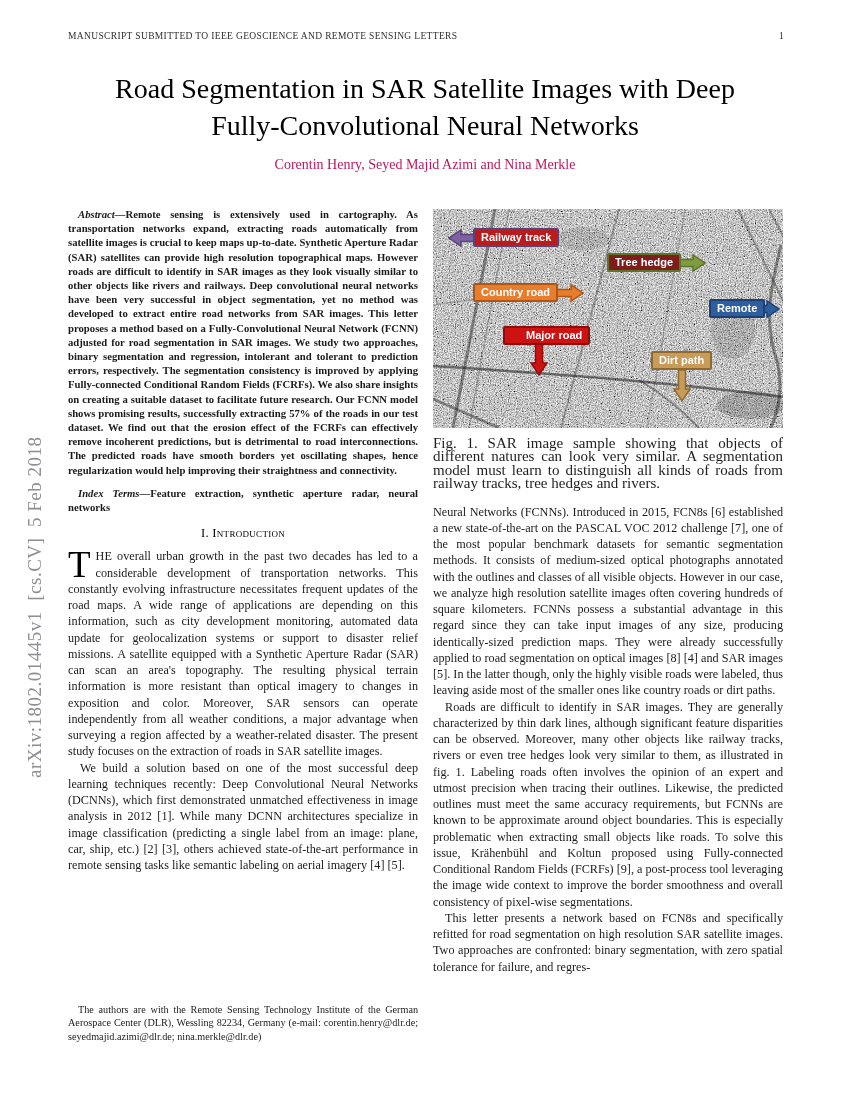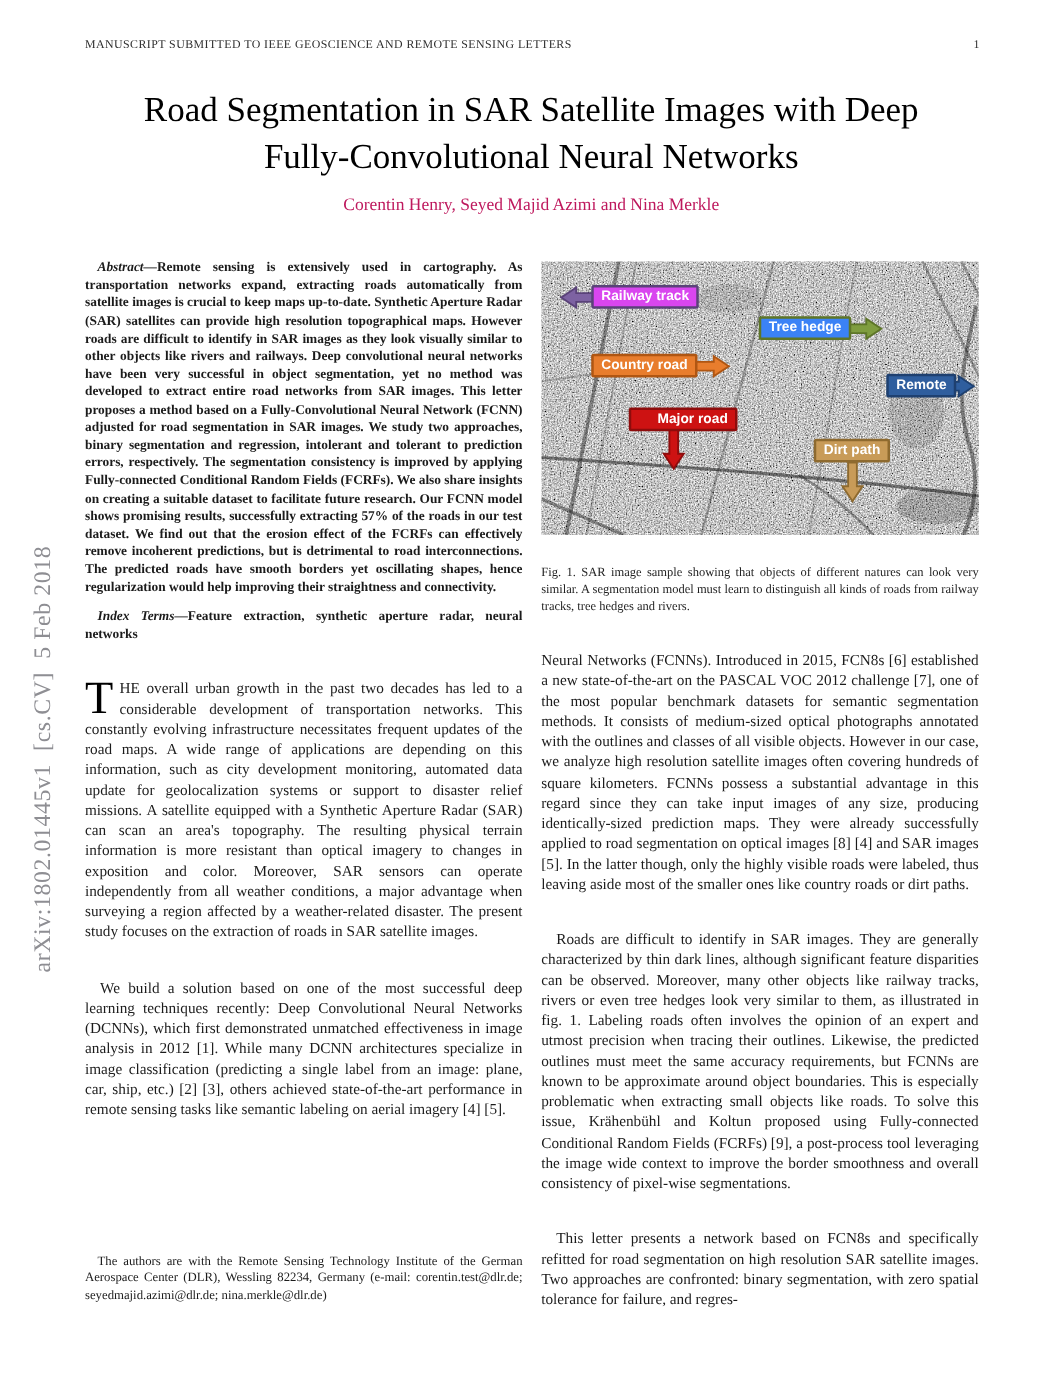--- a/index.html
+++ b/index.html
@@ -23,41 +23,41 @@
 
   p{margin:0;}
   .abstract,.terms{font-size:10.7px;line-height:14.2px;font-weight:bold;
                    text-align:justify;text-indent:10px;}
   .terms{margin-top:9px;}
   .lead{font-style:italic;}
 
   .section-heading{margin:12px 0 7px 0;text-align:center;font-size:12.6px;font-weight:400;
                    font-variant:small-caps;letter-spacing:0.3px;color:#000;}
 
-  .body-par{font-size:12.2px;line-height:16.25px;text-align:justify;margin-top:28px;}
+  .body-par{font-size:12.2px;line-height:16.25px;text-align:justify;}
   .indent{text-indent:12px;}
   .dropcap{float:left;font-size:37px;line-height:29px;padding:2px 5px 0 0;color:#000;}
 
   .footnote{position:absolute;left:68px;top:1003px;width:350px;
             font-size:10.2px;line-height:13.4px;text-align:justify;text-indent:10px;}
 
   .figure{position:relative;width:360px;height:219px;}
   .figure svg.noise{position:absolute;left:0;top:0;}
   .fig-arrows{position:absolute;left:0;top:0;pointer-events:none;}
   .fig-label{position:absolute;color:#ffffff;font-family:"Liberation Sans",sans-serif;
              font-weight:bold;font-size:11px;padding:1px 6px 2px 6px;border:2px solid;
              border-radius:2px;white-space:nowrap;}
   .lbl-railway{left:40px;top:19px;}
   .lbl-tree{left:174px;top:44px;}
   .lbl-country{left:40px;top:74px;}
   .lbl-river{left:276px;top:90px;}
   .lbl-major{left:70px;top:117px;}
   .lbl-dirt{left:218px;top:142px;}
 
-  .caption{margin-top:24px;margin-bottom:13px;font-size:10px;line-height:13.4px;
+  .caption{margin-top:9px;margin-bottom:13px;font-size:15px;line-height:13.4px;
            text-align:justify;color:#1e1e1e;}
 </style>
 </head>
 <body>
 
 <div class="page">
 
   <div class="header">
     <span>MANUSCRIPT SUBMITTED TO IEEE GEOSCIENCE AND REMOTE SENSING LETTERS</span>
     <span>1</span>
@@ -66,26 +66,27 @@
   <div class="arxiv">arXiv:1802.01445v1  [cs.CV]  5 Feb 2018</div>
 
   <h1 class="title">Road Segmentation in SAR Satellite Images with Deep Fully-Convolutional Neural Networks</h1>
   <div class="authors">Corentin Henry, Seyed Majid Azimi and Nina Merkle</div>
 
   <div class="col col-left">
     <p class="abstract"><span class="lead">Abstract—</span><span>Remote sensing is extensively used in cartography. As transportation networks expand, extracting roads automatically from satellite images is crucial to keep maps up-to-date. Synthetic Aperture Radar (SAR) satellites can provide high resolution topographical maps. However roads are difficult to identify in SAR images as they look visually similar to other objects like rivers and railways. Deep convolutional neural networks have been very successful in object segmentation, yet no method was developed to extract entire road networks from SAR images. This letter proposes a method based on a Fully-Convolutional Neural Network (FCNN) adjusted for road segmentation in SAR images. We study two approaches, binary segmentation and regression, intolerant and tolerant to prediction errors, respectively. The segmentation consistency is improved by applying Fully-connected Conditional Random Fields (FCRFs). We also share insights on creating a suitable dataset to facilitate future research. Our FCNN model shows promising results, successfully extracting 57% of the roads in our test dataset. We find out that the erosion effect of the FCRFs can effectively remove incoherent predictions, but is detrimental to road interconnections. The predicted roads have smooth borders yet oscillating shapes, hence regularization would help improving their straightness and connectivity.</span></p>
 
     <p class="terms"><span class="lead">Index Terms—</span><span>Feature extraction, synthetic aperture radar, neural networks</span></p>
 
+    <h2 class="section-heading">I. Introduction</h2>
 
     <p class="body-par"><span class="dropcap">T</span><span>HE overall urban growth in the past two decades has led to a considerable development of transportation networks. This constantly evolving infrastructure necessitates frequent updates of the road maps. A wide range of applications are depending on this information, such as city development monitoring, automated data update for geolocalization systems or support to disaster relief missions. A satellite equipped with a Synthetic Aperture Radar (SAR) can scan an area's topography. The resulting physical terrain information is more resistant than optical imagery to changes in exposition and color. Moreover, SAR sensors can operate independently from all weather conditions, a major advantage when surveying a region affected by a weather-related disaster. The present study focuses on the extraction of roads in SAR satellite images.</span></p>
     <p class="body-par indent">We build a solution based on one of the most successful deep learning techniques recently: Deep Convolutional Neural Networks (DCNNs), which first demonstrated unmatched effectiveness in image analysis in 2012 [1]. While many DCNN architectures specialize in image classification (predicting a single label from an image: plane, car, ship, etc.) [2] [3], others achieved state-of-the-art performance in remote sensing tasks like semantic labeling on aerial imagery [4] [5].</p>
   </div>
 
-  <div class="footnote">The authors are with the Remote Sensing Technology Institute of the German Aerospace Center (DLR), Wessling 82234, Germany (e-mail: corentin.test@dlr.de; seyedmajid.azimi@dlr.de; nina.merkle@dlr.de)</div>
+  <div class="footnote">The authors are with the Remote Sensing Technology Institute of the German Aerospace Center (DLR), Wessling 82234, Germany (e-mail: corentin.henry@dlr.de; seyedmajid.azimi@dlr.de; nina.merkle@dlr.de)</div>
 
   <div class="col col-right">
 
     <div class="figure">
       <svg class="noise" width="360" height="219">
         <defs>
           <filter id="speckle" x="0" y="0" width="100%" height="100%">
             <feTurbulence type="fractalNoise" baseFrequency="0.85" numOctaves="2" seed="7" stitchTiles="stitch"></feTurbulence>
             <feColorMatrix type="saturate" values="0"></feColorMatrix>
             <feComponentTransfer>
@@ -119,22 +120,22 @@
 
       <svg class="fig-arrows" width="360" height="219">
         <polygon stroke-width="1.5" points="42,25.5 28,25.5 28,21 16,29 28,37 28,32.5 42,32.5" style="fill: rgb(125, 98, 162); stroke: rgb(90, 66, 121);"></polygon>
         <polygon stroke-width="1.5" points="242,50.5 260,50.5 260,46 272,54 260,62 260,57.5 242,57.5" style="fill: rgb(127, 157, 63); stroke: rgb(93, 117, 40);"></polygon>
         <polygon stroke-width="1.5" points="118,80.5 138,80.5 138,76 150,84 138,92 138,87.5 118,87.5" style="fill: rgb(232, 125, 45); stroke: rgb(176, 86, 18);"></polygon>
         <polygon stroke-width="1.5" points="315,96.5 334,96.5 334,92 346,100 334,108 334,103.5 315,103.5" style="fill: rgb(47, 94, 158); stroke: rgb(30, 64, 112);"></polygon>
         <polygon stroke-width="1.5" points="102.5,135 102.5,154 98,154 106,166 114,154 109.5,154 109.5,135" style="fill: rgb(205, 18, 18); stroke: rgb(142, 12, 12);"></polygon>
         <polygon stroke-width="1.5" points="245.5,161 245.5,180 241,180 249,192 257,180 252.5,180 252.5,161" style="fill: rgb(200, 155, 88); stroke: rgb(142, 106, 47);"></polygon>
       </svg>
 
-      <div class="fig-label lbl-railway" style="background-color: #d946ef; border-color: rgb(90, 66, 121);">Railway track</div>
-      <div class="fig-label lbl-tree" style="background-color: #3b82f6; border-color: rgb(93, 117, 40);">Tree hedge</div>
+      <div class="fig-label lbl-railway" style="background-color: #b91c1c; border-color: rgb(90, 66, 121);">Railway track</div>
+      <div class="fig-label lbl-tree" style="background-color: #7f1d1d; border-color: rgb(93, 117, 40);">Tree hedge</div>
       <div class="fig-label lbl-country" style="background-color: rgb(232, 125, 45); border-color: rgb(176, 86, 18);">Country road</div>
       <div class="fig-label lbl-river" style="background-color: rgb(47, 94, 158); border-color: rgb(30, 64, 112);">Remote</div>
       <div class="fig-label lbl-major" style="background-color: rgb(205, 18, 18); border-color: rgb(142, 12, 12); padding-left: 21px;">Major road</div>
       <div class="fig-label lbl-dirt" style="background-color: rgb(200, 155, 88); border-color: rgb(142, 106, 47);">Dirt path</div>
     </div>
 
     <p class="caption">Fig. 1.  SAR image sample showing that objects of different natures can look very similar. A segmentation model must learn to distinguish all kinds of roads from railway tracks, tree hedges and rivers.</p>
 
     <p class="body-par">Neural Networks (FCNNs). Introduced in 2015, FCN8s [6] established a new state-of-the-art on the PASCAL VOC 2012 challenge [7], one of the most popular benchmark datasets for semantic segmentation methods. It consists of medium-sized optical photographs annotated with the outlines and classes of all visible objects. However in our case, we analyze high resolution satellite images often covering hundreds of square kilometers. FCNNs possess a substantial advantage in this regard since they can take input images of any size, producing identically-sized prediction maps. They were already successfully applied to road segmentation on optical images [8] [4] and SAR images [5]. In the latter though, only the highly visible roads were labeled, thus leaving aside most of the smaller ones like country roads or dirt paths.</p>
     <p class="body-par indent">Roads are difficult to identify in SAR images. They are generally characterized by thin dark lines, although significant feature disparities can be observed. Moreover, many other objects like railway tracks, rivers or even tree hedges look very similar to them, as illustrated in fig. 1. Labeling roads often involves the opinion of an expert and utmost precision when tracing their outlines. Likewise, the predicted outlines must meet the same accuracy requirements, but FCNNs are known to be approximate around object boundaries. This is especially problematic when extracting small objects like roads. To solve this issue, Krähenbühl and Koltun proposed using Fully-connected Conditional Random Fields (FCRFs) [9], a post-process tool leveraging the image wide context to improve the border smoothness and overall consistency of pixel-wise segmentations.</p>

